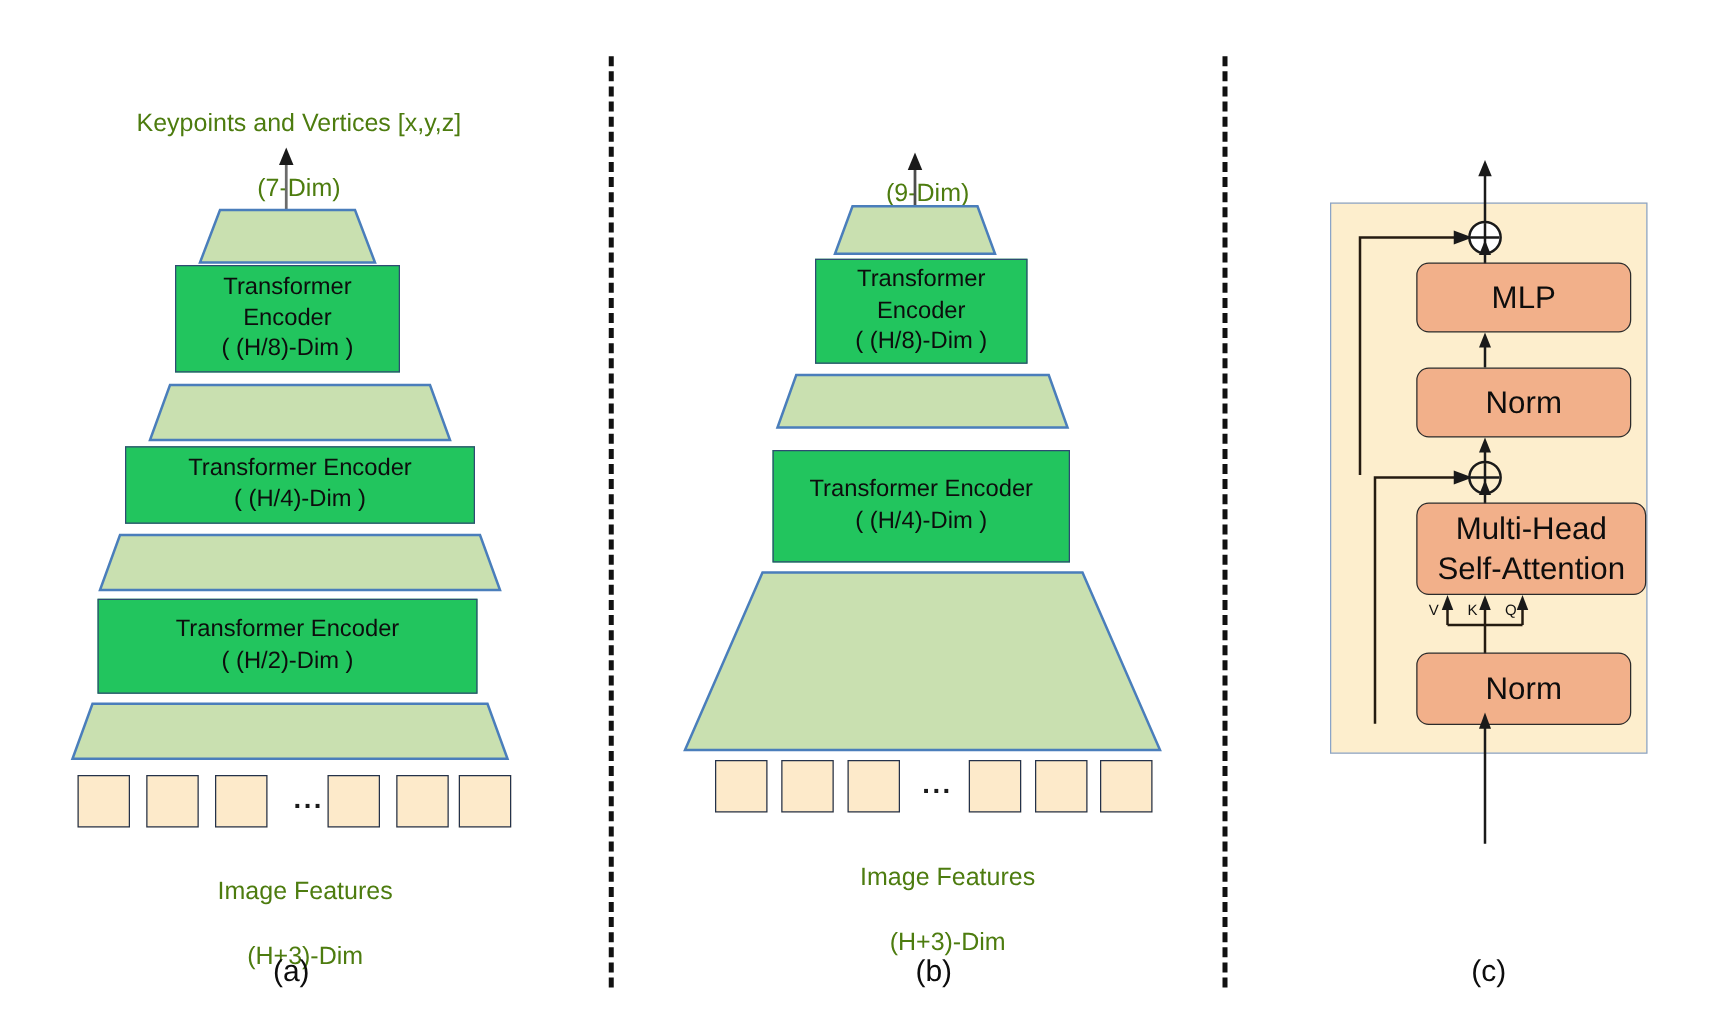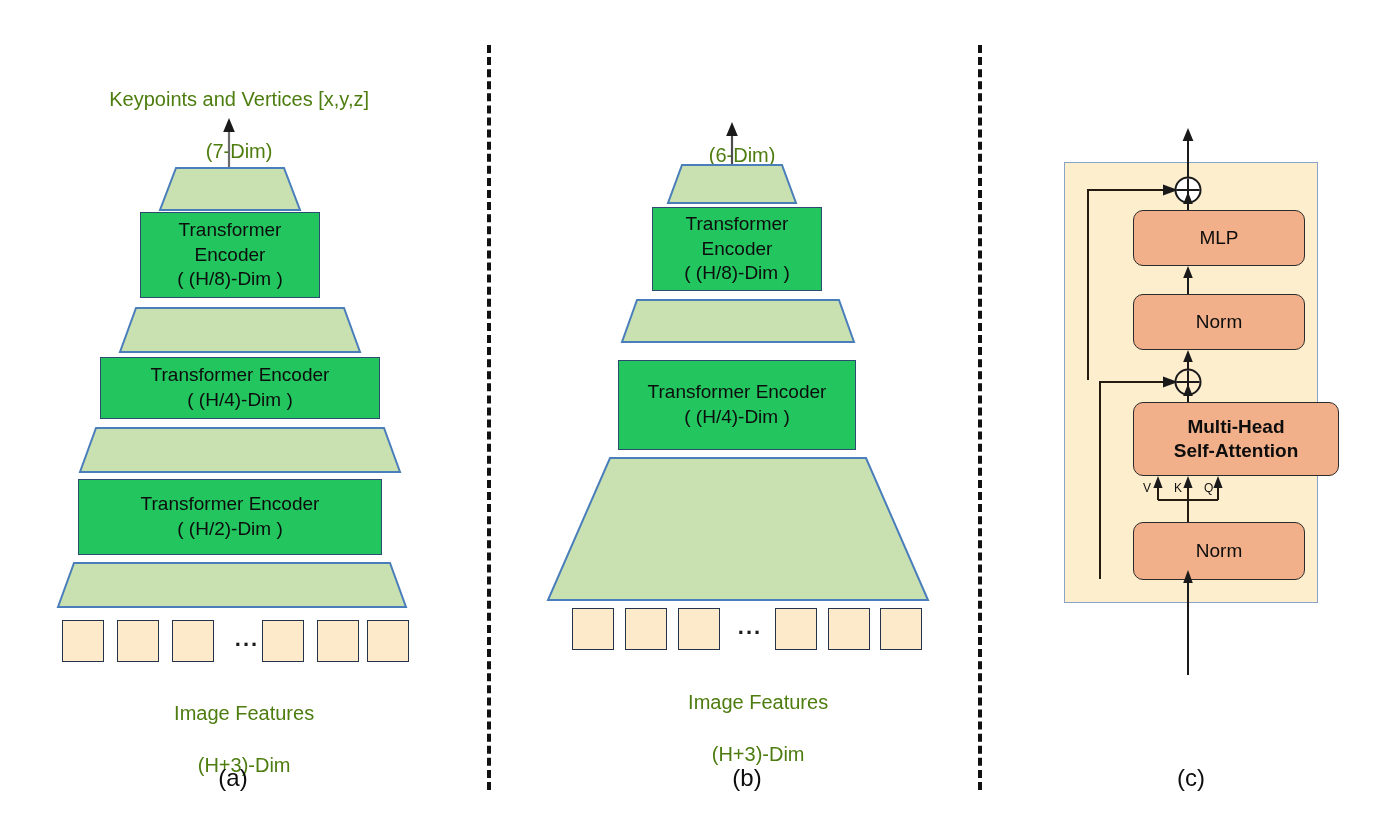--- a/index.html
+++ b/index.html
@@ -31,21 +31,21 @@
   .trap{position:absolute;}
 
   
   .divider{position:absolute;width:0;border-left:4px dashed #111111;}
 
   
   .c-outer{position:absolute;background:#fdeecd;border:1.5px solid #8aa4c8;
            box-sizing:border-box;}
   .c-block{position:absolute;background:#f2b08a;border:1.6px solid #2b2b2b;
            border-radius:10px;box-sizing:border-box;display:flex;align-items:center;
-           justify-content:center;text-align:center;font-size:19px;line-height:1.28;
+           justify-content:center;text-align:center;font-size:25px;line-height:1.28;
            color:#0d0d0d;white-space:pre;}
   .vkq{position:absolute;font-size:12px;color:#111111;}
 
   svg{display:block;overflow:visible;}
 </style>
 </head>
 <body>
 
 <div class="stage">
 
@@ -99,21 +99,21 @@
     <span>Image Features</span><br>
     <span>(H+3)-Dim</span>
   </div>
 
   <div class="panel-letter" style="left:178px;top:764px;width:110px;">(a)</div>
 
   <div class="divider" style="left:487px;top:45px;height:745px;"></div>
 
   <div class="cap" style="left:526px;top:64px;width:410px;">
     <br>
-    <span>(6-Dim)</span>
+    <span>(9-Dim)</span>
   </div>
 
   <svg class="abs" style="left:721px;top:122px;width:22px;height:54px;">
     <line x1="11" y1="54" x2="11" y2="12" stroke="#4d4d4d" stroke-width="2.2"></line>
     <polygon points="11,0 5.2,14 16.8,14" fill="#1a1a1a"></polygon>
   </svg>
 
   <svg class="trap" style="left:668px;top:165px;width:128px;height:38px;">
     <polygon points="14,0 114,0 128,38 0,38" fill="#c9e0b0" stroke="#4a7ebb" stroke-width="2"></polygon>
   </svg>
@@ -201,21 +201,21 @@
   <svg class="abs" style="left:1090px;top:378px;width:108px;height:201px;">
     <path d="M 10 201 L 10 4 L 74 4" fill="none" stroke="#241b10" stroke-width="2"></path>
     <polygon points="88,4 73,-1.6 73,9.6" fill="#1a1a1a"></polygon>
   </svg>
 
   <svg class="abs" style="left:1180px;top:384px;width:16px;height:30px;">
     <line x1="8" y1="30" x2="8" y2="10" stroke="#1a1a1a" stroke-width="2"></line>
     <polygon points="8,0 3.2,12 12.8,12" fill="#1a1a1a"></polygon>
   </svg>
 
-  <div class="c-block" style="left:1133px;top:402px;width:206px;height:74px;font-weight:bold;">
+  <div class="c-block" style="left:1133px;top:402px;width:184px;height:74px;">
     <span><span>Multi-Head</span><br><span>Self-Attention</span></span>
   </div>
 
   <svg class="abs" style="left:1132px;top:476px;width:120px;height:54px;">
 
     <line x1="56" y1="54" x2="56" y2="24" stroke="#241b10" stroke-width="2"></line>
 
     <line x1="26" y1="24" x2="86" y2="24" stroke="#241b10" stroke-width="2"></line>
 
     <line x1="26" y1="24" x2="26" y2="11" stroke="#241b10" stroke-width="2"></line>

